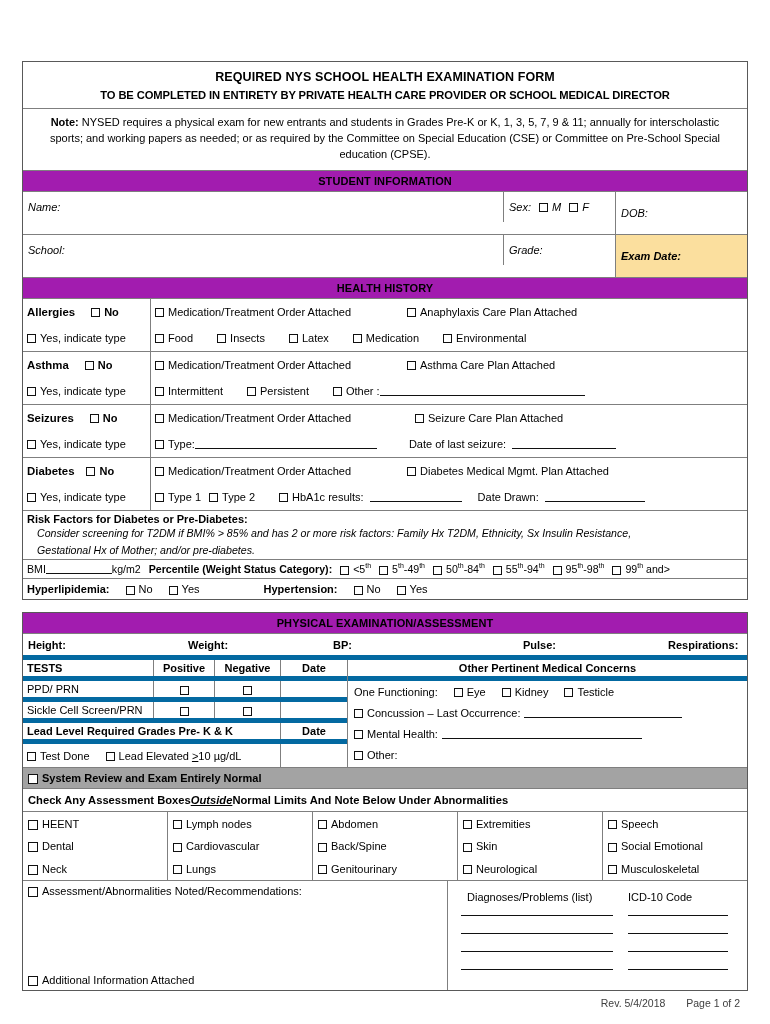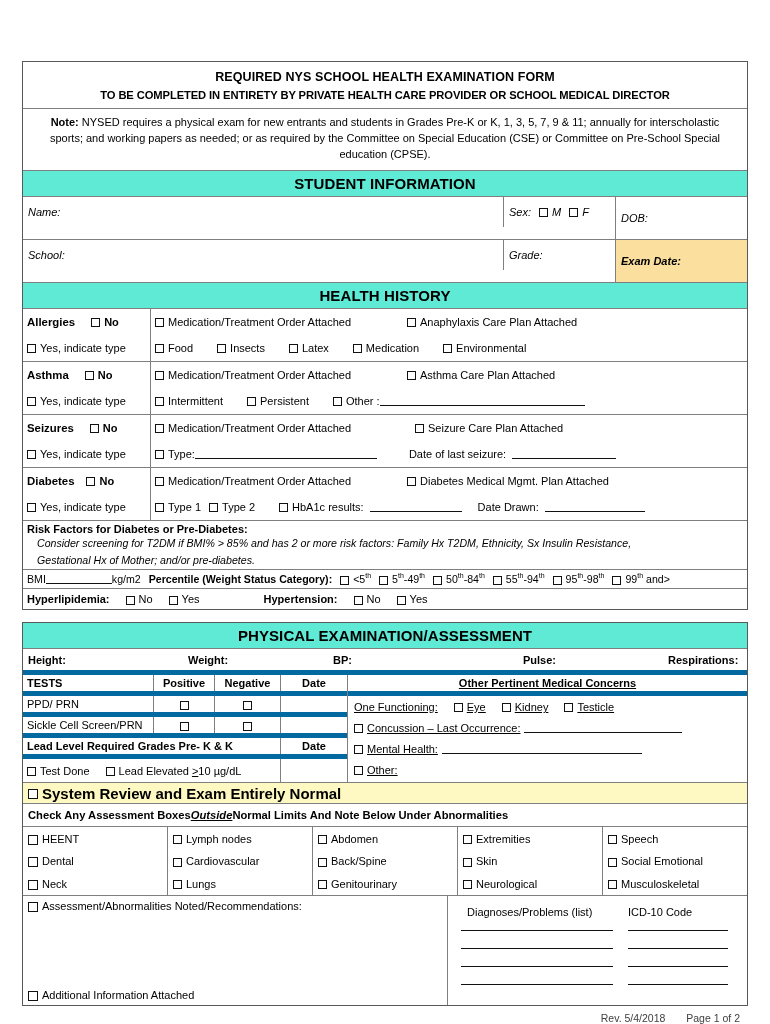--- a/index.html
+++ b/index.html
@@ -34,24 +34,24 @@
 
   .note-block {
     border-top:1px solid #7f7f7f;
     padding:6px 22px 7px 22px;
     text-align:center; line-height:1.45; font-size:11px;
   }
   .note-block b { font-weight:bold; }
 
   
   .banner {
-    background:#5eead4;
+    background:#a21caf;
     border-top:1px solid #7f7f7f;
     border-bottom:1px solid #7f7f7f;
-    text-align:center; font-weight:bold; font-size:15px;
+    text-align:center; font-weight:bold; font-size:11px;
     padding:4px 0 4px 0;
     letter-spacing:.1px;
   }
 
   
   .si-name  { flex:0 0 480px; height:30px; }
   .si-sex   { flex:0 0 112px; height:30px; }
   .si-dob   { flex:1;        height:42px; }
   .highlight { background:#fbdf9e; font-weight:bold; }
 
@@ -100,42 +100,42 @@
   .gap { height:12px; background:#ffffff; }
 
   
   .vitals { display:flex; height:26px; align-items:center; font-weight:bold; font-size:11px; }
   .vitals > div { padding-left:5px; }
   .v1{flex:0 0 160px;} .v2{flex:0 0 145px;} .v3{flex:0 0 190px;} .v4{flex:0 0 145px;} .v5{flex:1;}
 
   
   .tests-wrap { display:flex;justify-content:flex-end; }
   .tests-left { flex:0 0 325px; border-right:1px solid #7f7f7f; }
-  .tests-right{ flex:1;text-decoration:underline; }
+  .tests-right{ flex:1; }
   .t-row { display:flex; height:21px; align-items:center; }
   .t-c1 { flex:0 0 131px; padding-left:4px; border-right:1px solid #7f7f7f; height:100%; display:flex; align-items:center; }
   .t-c2 { flex:0 0 61px; border-right:1px solid #7f7f7f; height:100%; display:flex; align-items:center; justify-content:center; }
   .t-c3 { flex:0 0 66px; border-right:1px solid #7f7f7f; height:100%; display:flex; align-items:center; justify-content:center; }
   .t-c4 { flex:1; height:100%; display:flex; align-items:center; justify-content:center; }
   .t-head { font-weight:bold; }
   .lead-hdr { display:flex; height:21px; align-items:center; font-weight:bold; }
   .lead-hdr .lh1 { flex:0 0 258px; padding-left:4px; border-right:1px solid #7f7f7f; height:100%; display:flex; align-items:center; }
   .lead-hdr .lh2 { flex:1; height:100%; display:flex; align-items:center; justify-content:center; }
   .lead-row { display:flex; height:23px; align-items:center; }
   .lead-row .lr1 { flex:0 0 258px; padding-left:4px; border-right:1px solid #7f7f7f; height:100%; display:flex; align-items:center; }
   .lead-row .lr2 { flex:1; height:100%; }
 
   .opc-head { text-align:center; font-weight:bold; height:21px; display:flex; align-items:center; justify-content:center; font-size:11px; }
   .opc-line { height:21px; display:flex; align-items:center; padding-left:6px; white-space:nowrap; }
 
   .sysrow {
-    background:#fef9c3;
+    background:#a3a3a3;
     border-top:1px solid #7f7f7f; border-bottom:1px solid #7f7f7f;
     height:22px; display:flex; align-items:center; padding-left:5px;
-    font-weight:bold; font-size:15px;
+    font-weight:bold; font-size:11px;
   }
 
   .check-any { height:22px; display:flex; align-items:center; padding-left:5px; font-weight:bold; font-size:11.2px; }
   .check-any u { text-decoration:underline; font-style:italic; }
 
   
   .agrid { display:flex; border-top:1px solid #7f7f7f; }
   .acol { flex:1; border-right:1px solid #7f7f7f; }
   .acol:last-child { border-right:0; }
   .acell { height:22.5px; display:flex; align-items:center; padding-left:5px; white-space:nowrap; font-size:11px; }

